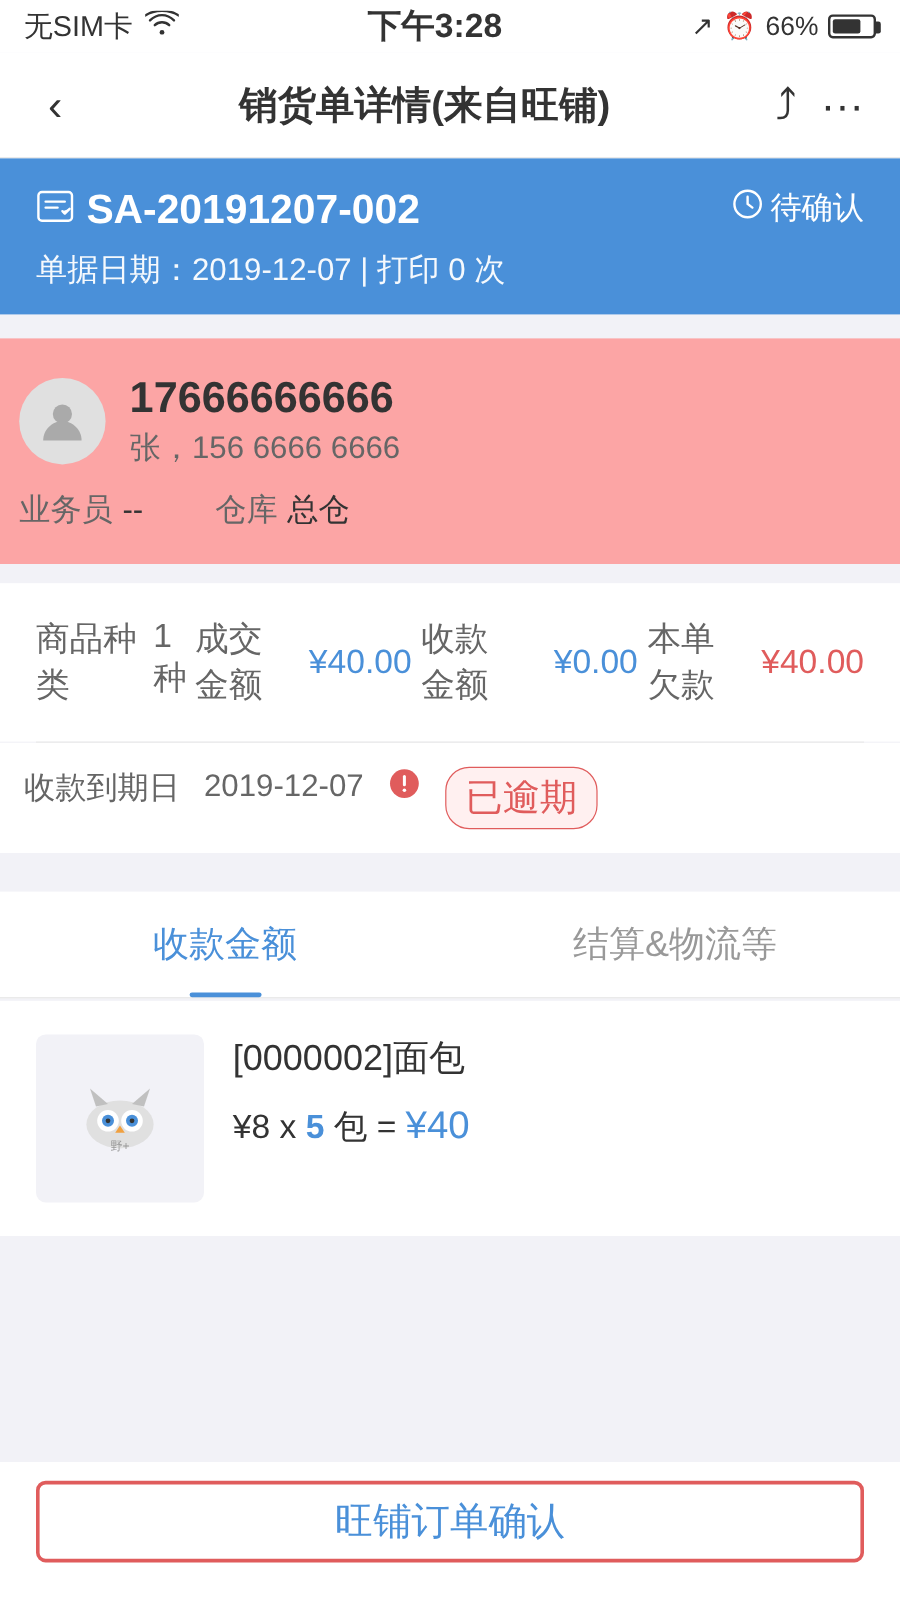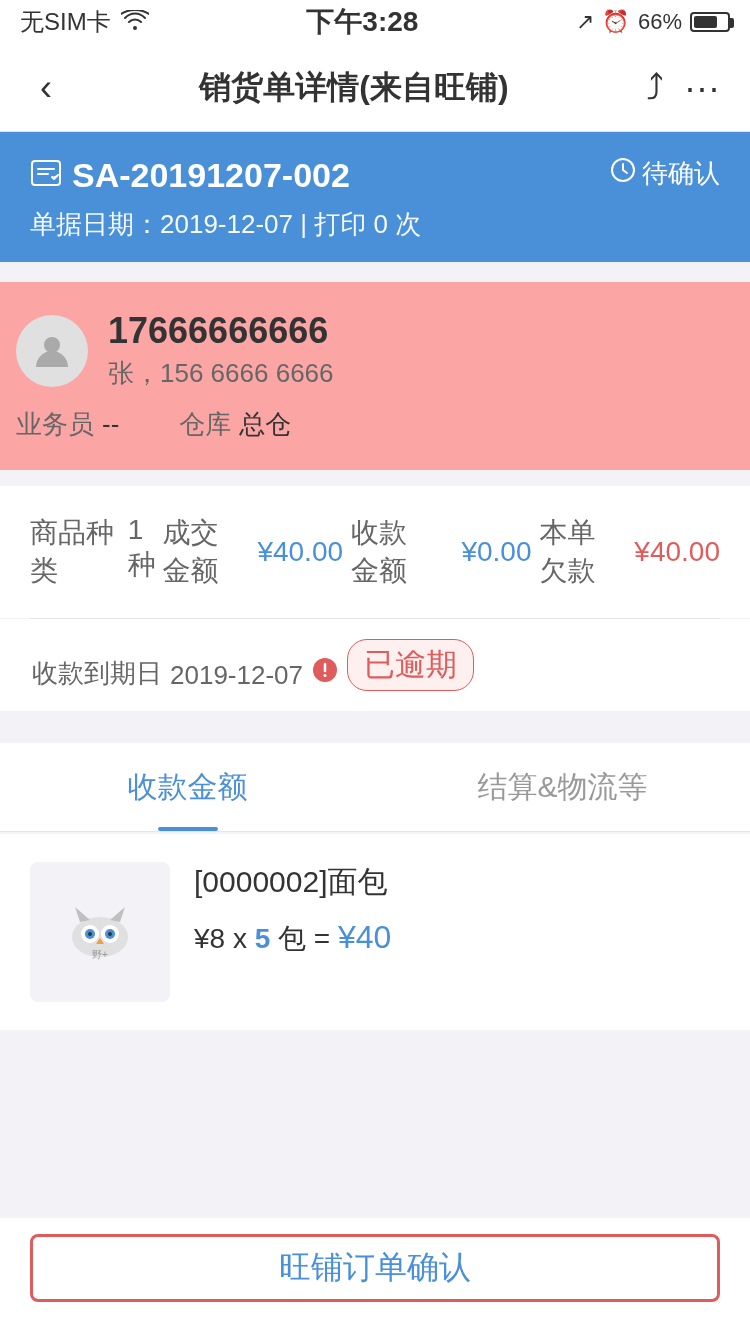--- a/index.html
+++ b/index.html
@@ -198,24 +198,24 @@
       gap: 12px;
       font-size: 28px;
     }
     .amount-label { color: #666; }
     .amount-value { color: #4a90d9; font-weight: 500; min-width: 100px; text-align: right; }
     .amount-value.red { color: #e05c5c; }
 
     
     .due-section {
       background: #fff;
-      padding: 20px 32px;
-      display: flex;
-      align-items: flex-end;
-      gap: 8px;
+      padding: 20px 20px;
+      display: flex;
+      align-items: flex-start;
+      gap: 20px;
       font-size: 26px;
       color: #666;
     }
     .due-badge {
       background: #fff0f0;
       border: 1px solid #e05c5c;
       border-radius: 20px;
       padding: 4px 16px;
       font-size: 31px;
       color: #e05c5c;

